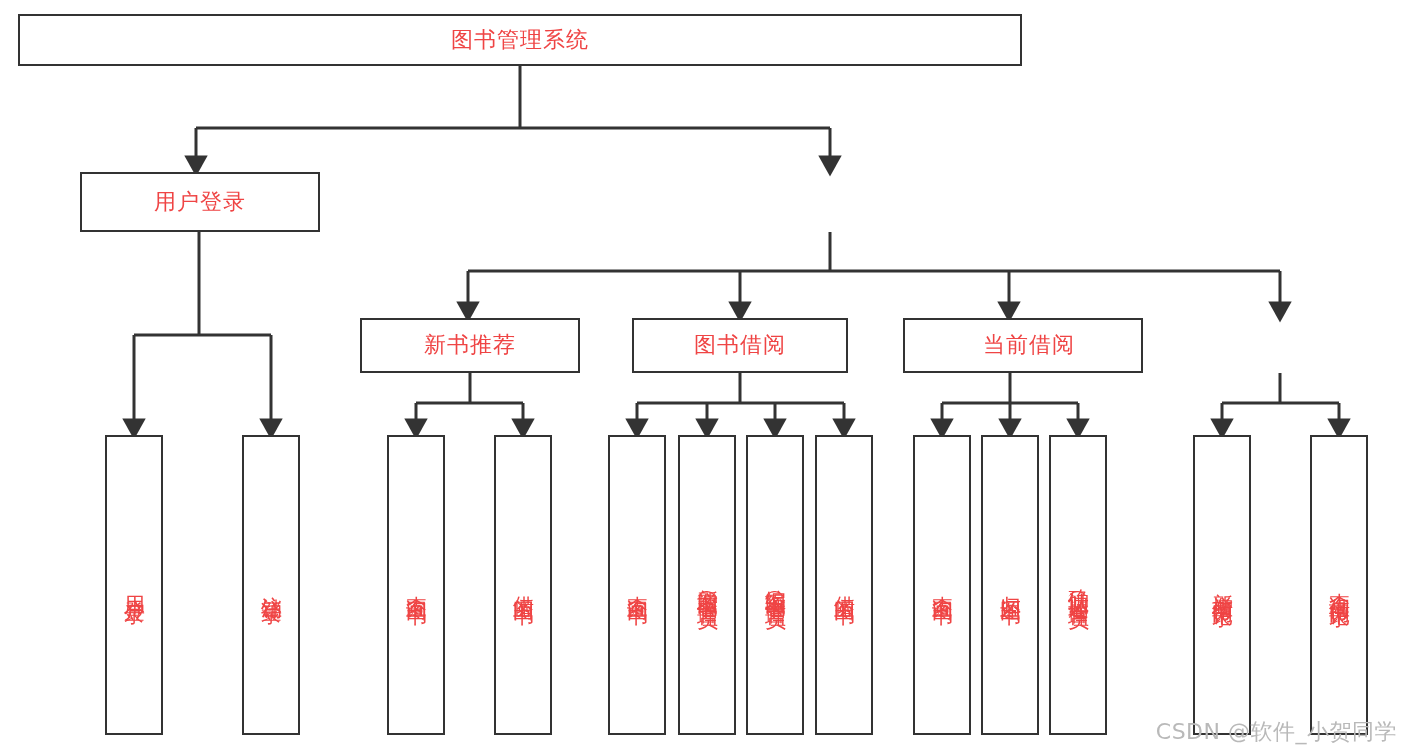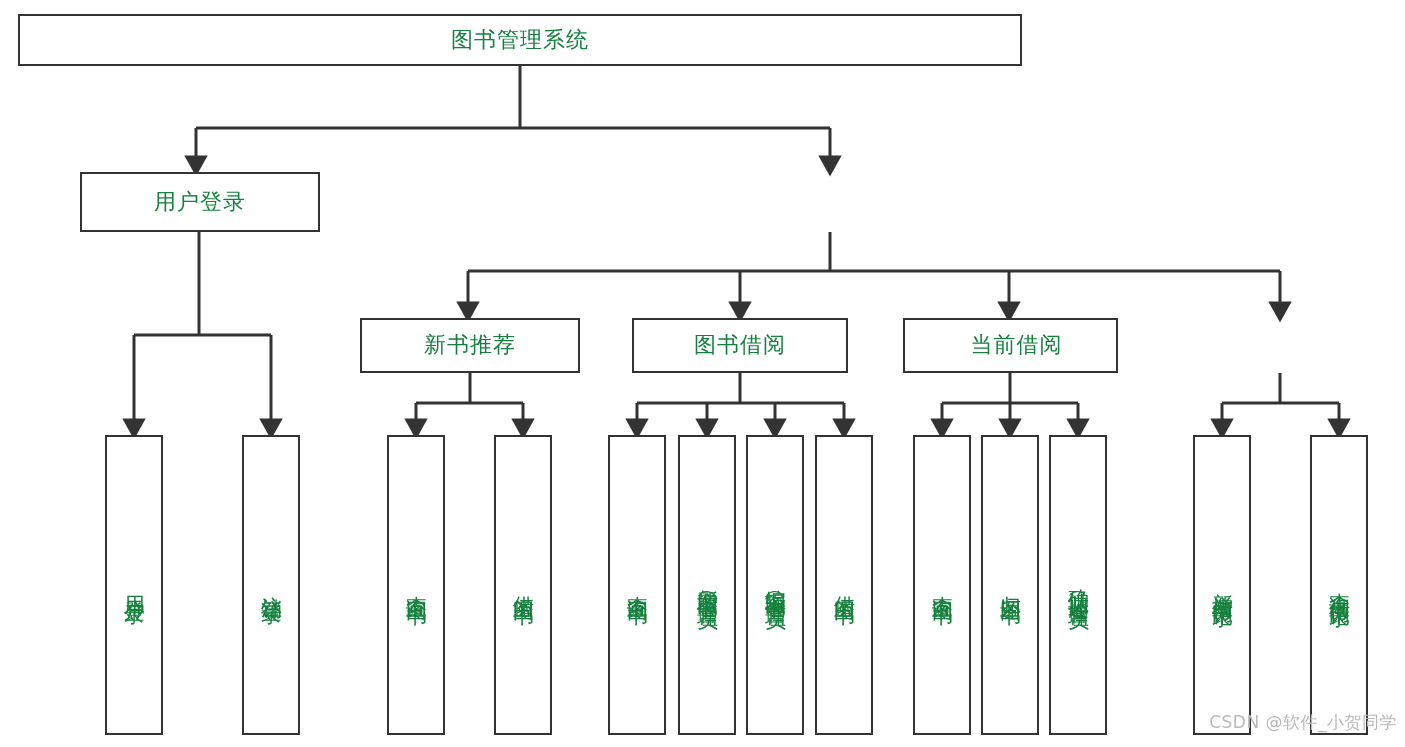--- a/index.html
+++ b/index.html
@@ -26,21 +26,21 @@
     pointer-events: none;
   }
   .node {
     position: absolute;
     box-sizing: border-box;
     border: 2px solid #333333;
     background: #ffffff;
     display: flex;
     align-items: center;
     justify-content: center;
-    color: #15803d;
+    color: #ef4444;
   }
   .node.horizontal {
     font-size: 22px;
     letter-spacing: 1px;
     line-height: 1.2;
   }
   .node.vertical {
     writing-mode: vertical-rl;
     text-orientation: upright;
     font-size: 21px;
@@ -50,22 +50,22 @@
   }
   .node.vertical .vlabel {
     writing-mode: vertical-rl;
     text-orientation: upright;
     display: block;
     text-align: center;
   }
   #watermark {
     position: absolute;
     right: 8px;
-    bottom: 13px;
-    font-size: 17px;
+    bottom: 0;
+    font-size: 22px;
     color: #b9b9b9;
     letter-spacing: 0.5px;
     white-space: nowrap;
     font-family: "DejaVu Sans", "Liberation Sans", sans-serif;
   }
 </style>
 </head>
 <body>
 
 <div id="canvas">
@@ -119,21 +119,21 @@
       <path d="M1339,403 L1339,428" marker-end="url(#arrow)"></path>
     </g>
   </svg>
 
   <div class="node horizontal" style="left:18px; top:14px; width:1004px; height:52px;">图书管理系统</div>
 
   <div class="node horizontal" style="left:80px; top:172px; width:240px; height:60px;">用户登录</div>
 
   <div class="node horizontal" style="left:632px; top:318px; width:216px; height:55px;">图书借阅</div>
   <div class="node horizontal" style="left:360px; top:318px; width:220px; height:55px;">新书推荐</div>
-  <div class="node horizontal" style="left:903px; top:318px; width:215px; height:55px;padding-left:12px;">当前借阅</div>
+  <div class="node horizontal" style="left:903px; top:318px; width:240px; height:55px;padding-left:12px;">当前借阅</div>
 
   <div class="node vertical" style="left:105px; top:435px; width:58px; height:300px;">
     <span class="vlabel">用户登录</span>
   </div>
   <div class="node vertical" style="left:242px; top:435px; width:58px; height:300px;">
     <span class="vlabel">注销登录</span>
   </div>
 
   <div class="node vertical" style="left:387px; top:435px; width:58px; height:300px;">
     <span class="vlabel">查询图书</span>

